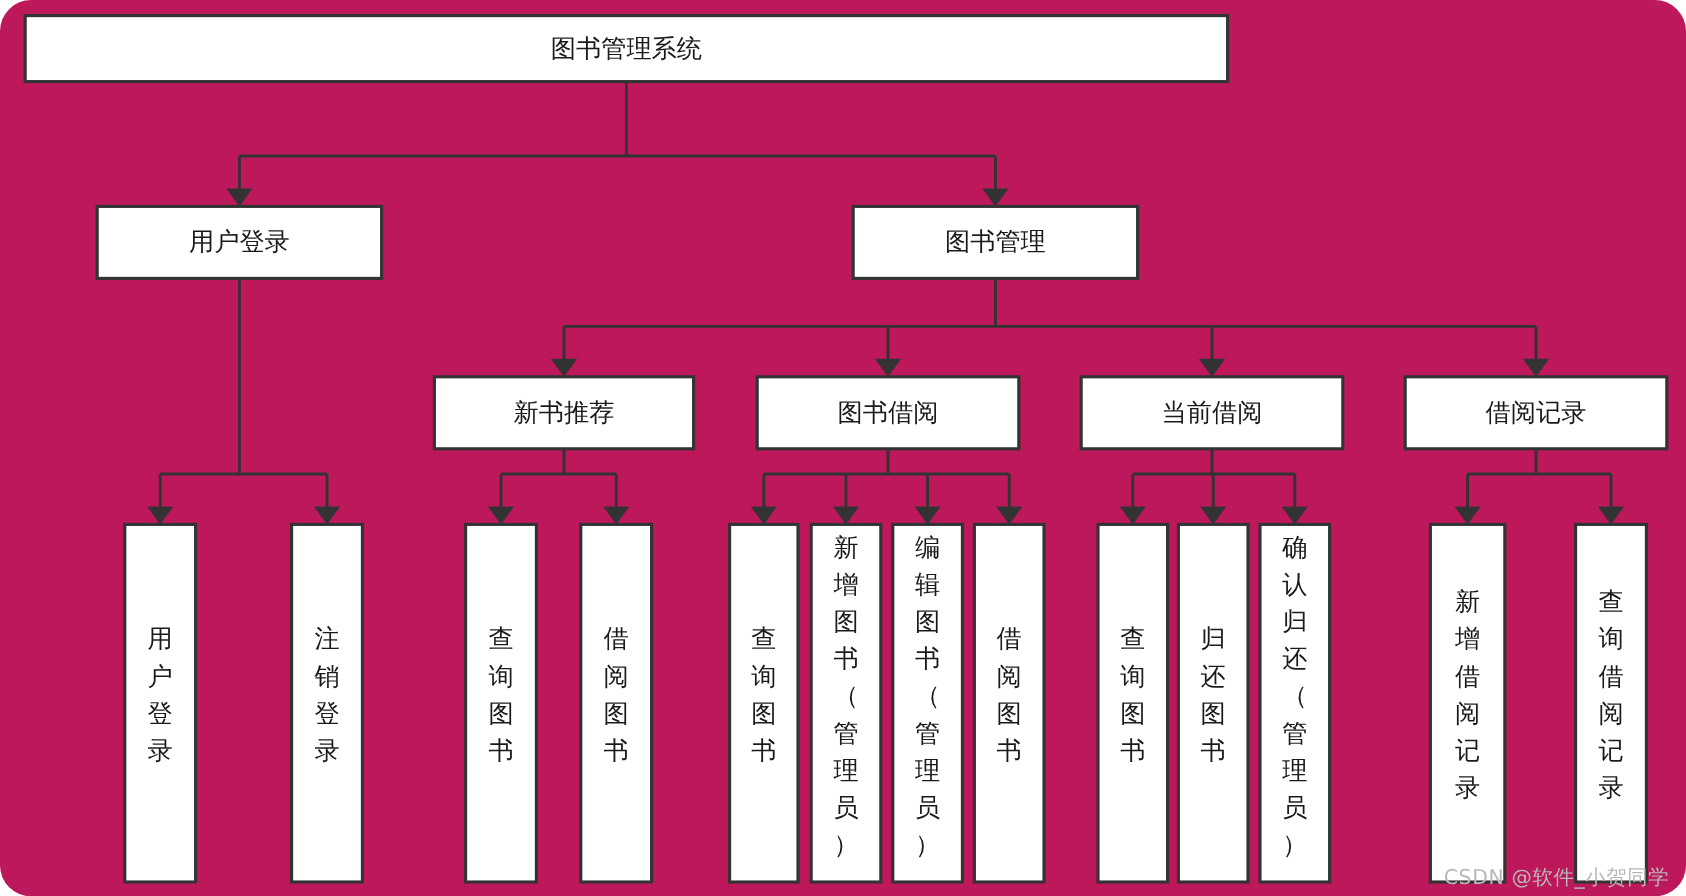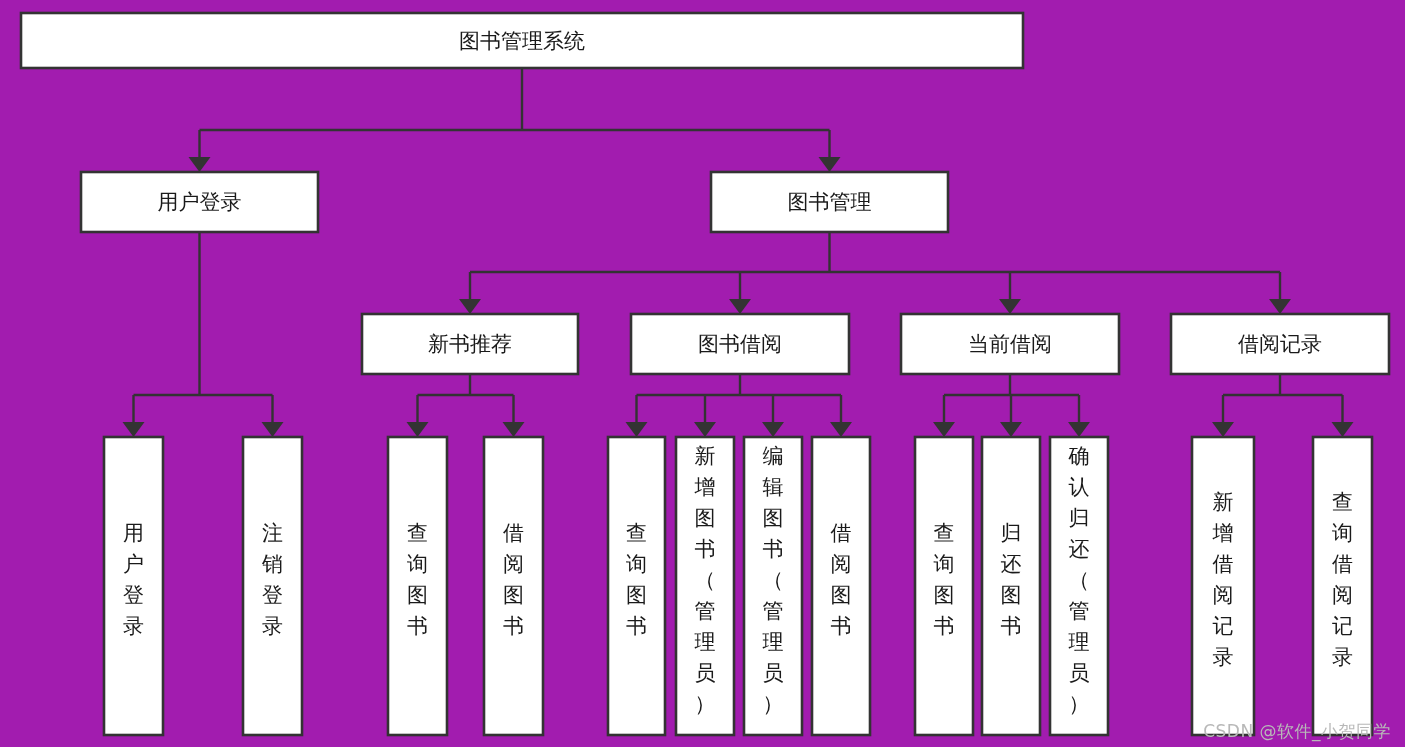--- a/index.html
+++ b/index.html
@@ -11,21 +11,22 @@
   body {
     width: 1405px;
     height: 747px;
     overflow: hidden;
     font-family: "DejaVu Sans", "Liberation Sans", sans-serif;
   }
   #diagram-root {
     position: relative;
     width: 1405px;
     height: 747px;
-    background: #a21caf;
+    background: #be185d;
+    border-radius: 26px;
   }
   svg#structure-chart {
     position: absolute;
     left: 0;
     top: 0;
     width: 1405px;
     height: 747px;
     display: block;
   }
   .node-box {

